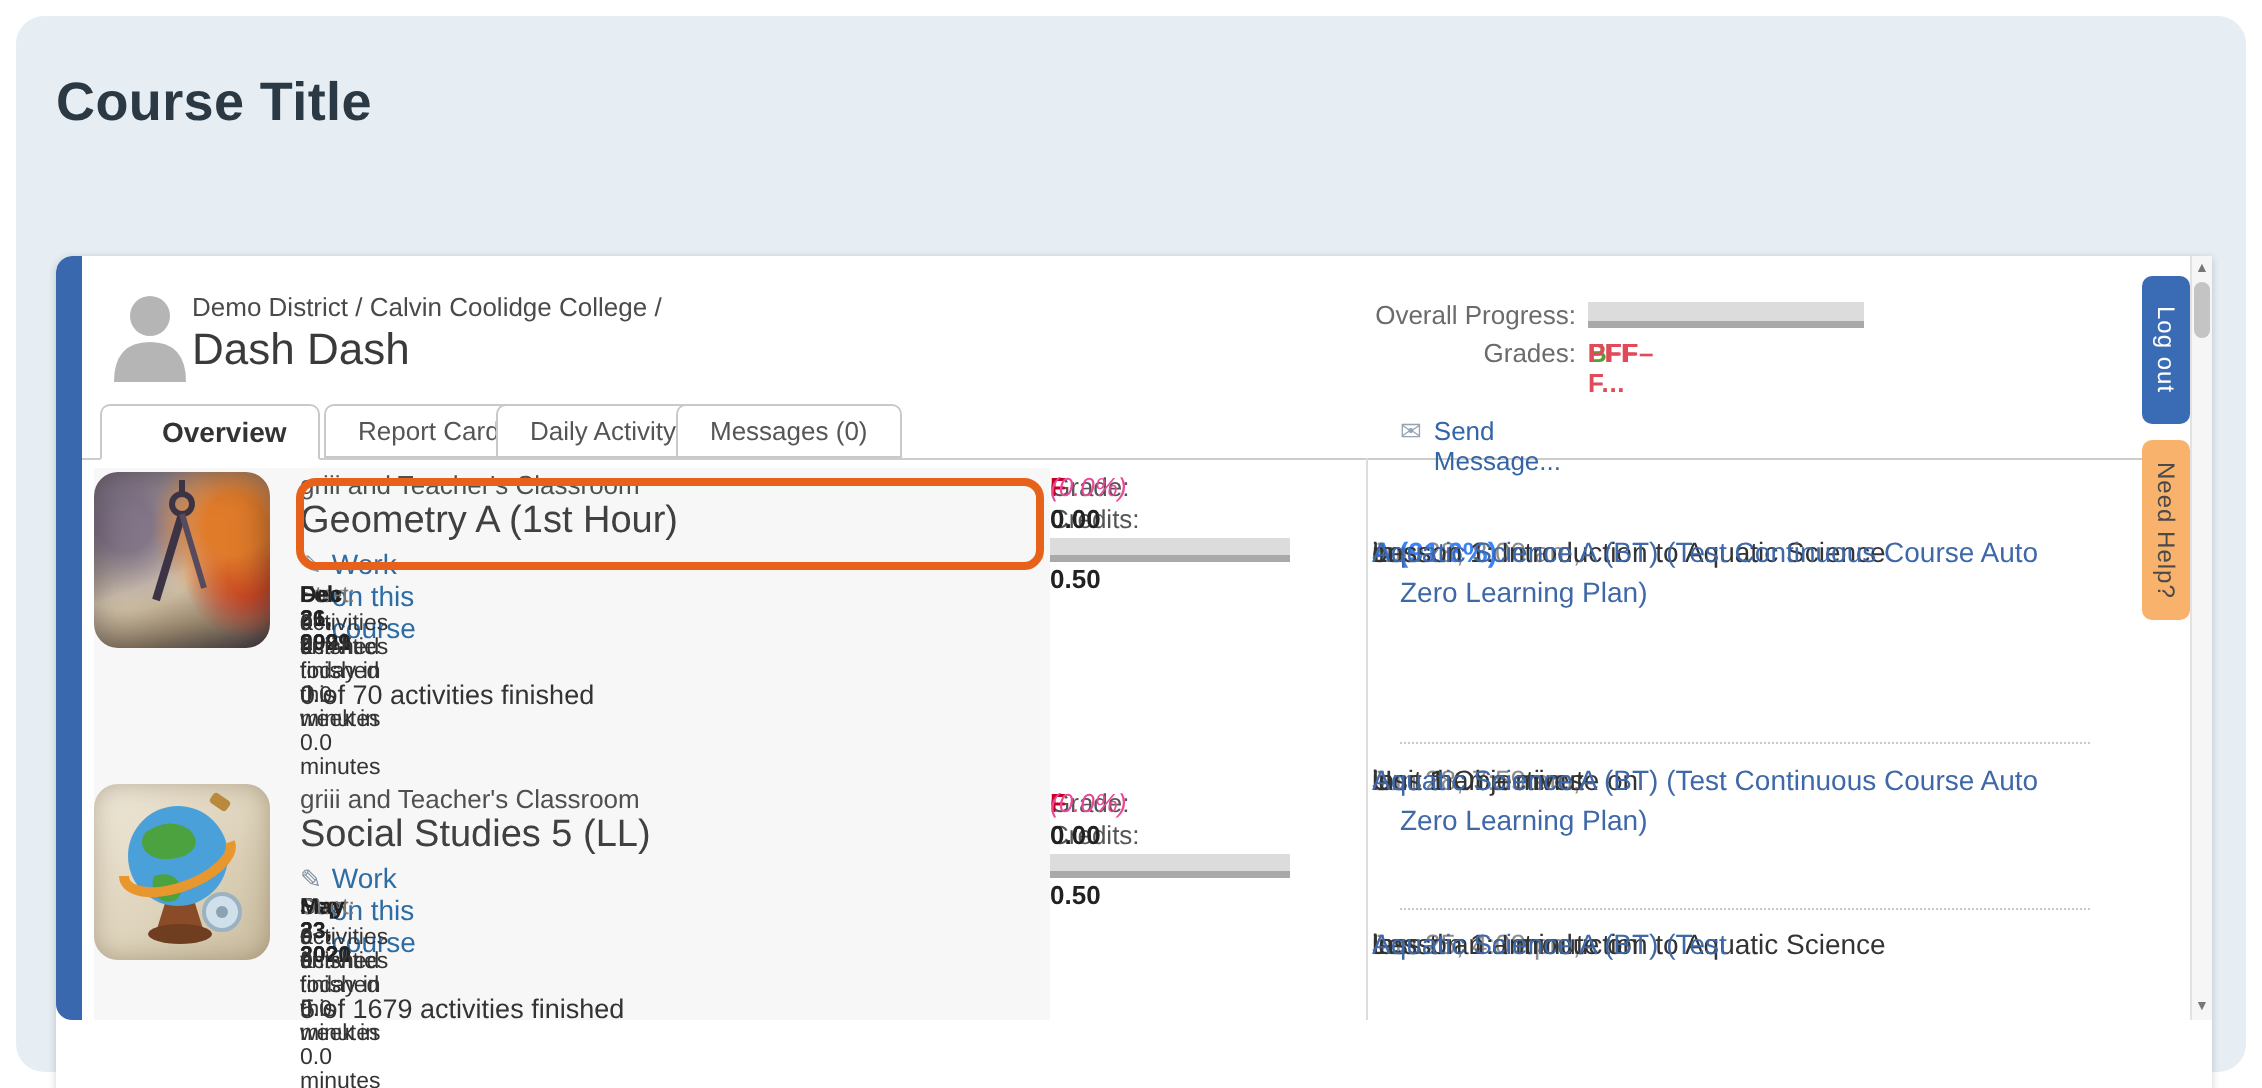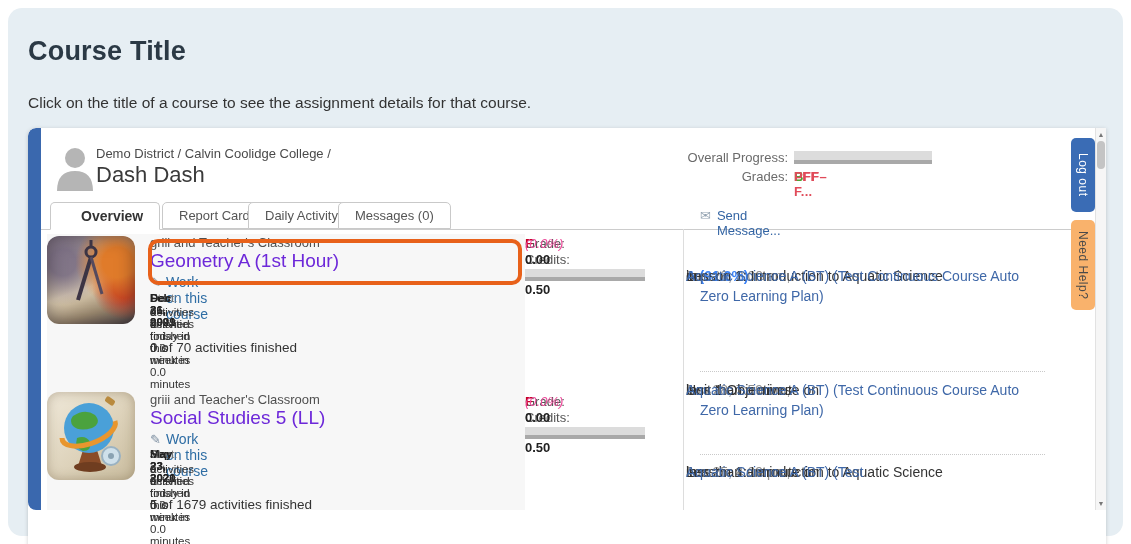--- a/index.html
+++ b/index.html
@@ -57,21 +57,21 @@
   .thumb.geometry {
     background:
       radial-gradient(circle at 80% 30%, #e07b2a 0 16%, rgba(224,123,42,0) 45%),
       radial-gradient(circle at 88% 58%, #c23b22 0 12%, rgba(194,59,34,0) 35%),
       radial-gradient(circle at 18% 30%, rgba(122,110,132,.9) 0 14%, rgba(122,110,132,0) 45%),
       linear-gradient(160deg, #8d8292 0%, #cdbfa7 35%, #e3d4b8 55%, #9c8a70 78%, #4a4244 100%);
   }
   .thumb.globe { background:linear-gradient(135deg,#f0e9da 0%,#ddd2ba 55%,#c9bc9e 100%); box-shadow:inset 0 0 12px rgba(90,70,40,.35); }
 
   .c-class { left:122px; font-size:13px; color:#4f4f4f; }
-  .c-title { left:122px; font-size:19px; color:#6d28d9; }
+  .c-title { left:122px; font-size:19px; color:#404040; }
   .c-work  { left:122px; font-size:14px; color:#2e6da4; }
   .pencil-icon { position:static; color:#7c8ea0; margin-right:5px; font-size:13px; }
   .c-dates { left:122px; font-size:11.5px; color:#777; }
   .c-dates b { color:#222; }
   .c-act { left:122px; font-size:11.5px; color:#333; }
   .c-fin { left:122px; font-size:13.5px; color:#333; }
 
   .g-line { left:497px; font-size:13px; color:#555; }
   .g-line .f { color:#c40022; font-weight:bold; }
   .g-line .pct { color:#ec4899;font-style:italic; }
@@ -103,21 +103,20 @@
   .sb { left:1067px; top:0; width:11px; height:382px; background:#f6f6f6; border-left:1px solid #e2e2e2; }
   .sb-arrow { position:absolute; left:0; width:10px; text-align:center; font-size:7px; color:#777; }
   .sb-up { top:3px; } .sb-down { bottom:3px; }
   .sb-thumb { position:absolute; left:1px; top:13px; width:8px; height:28px; background:#c4c4c4; border-radius:4px; }
 </style>
 </head>
 <body>
 
 <div class="panel">
   <div class="page-title">Course Title</div>
-  <div class="page-desc">Click on the title of a course to see the assignment details for that course.</div>
 
   <div class="shot">
     <div class="shot-bar"></div>
 
     <div class="avatar">
       <svg width="42" height="47" viewBox="0 0 42 47">
           <circle cx="21" cy="14" r="10" fill="#b5b5b5"></circle>
           <path d="M3 47 Q3 27 21 27 Q39 27 39 47 Z" fill="#b5b5b5"></path>
         </svg>
     </div>

